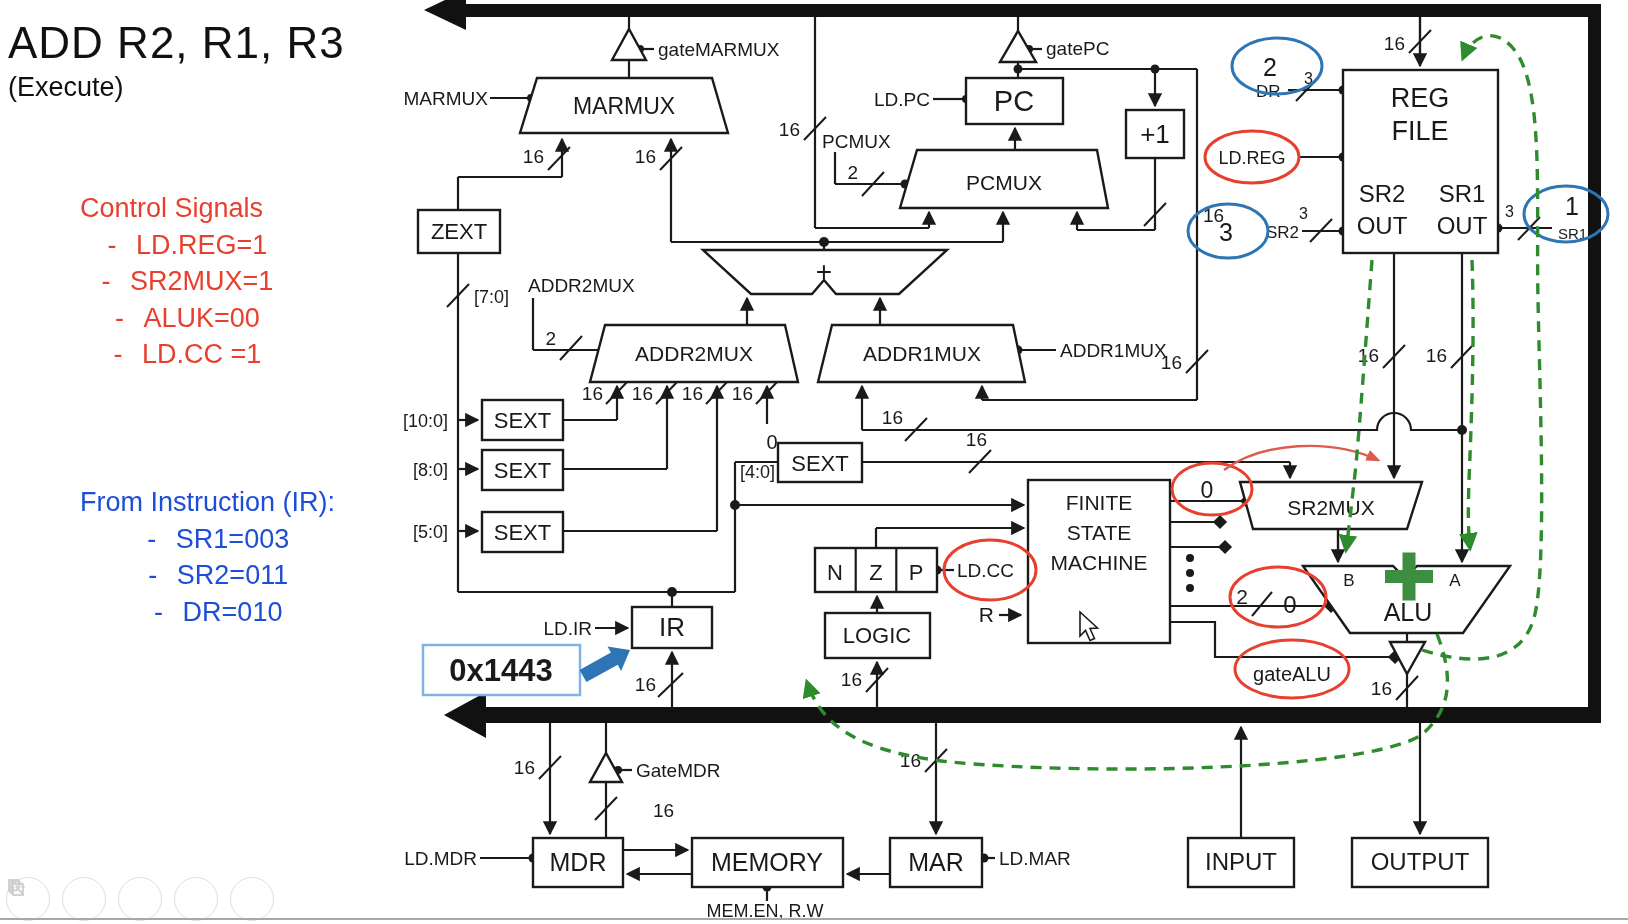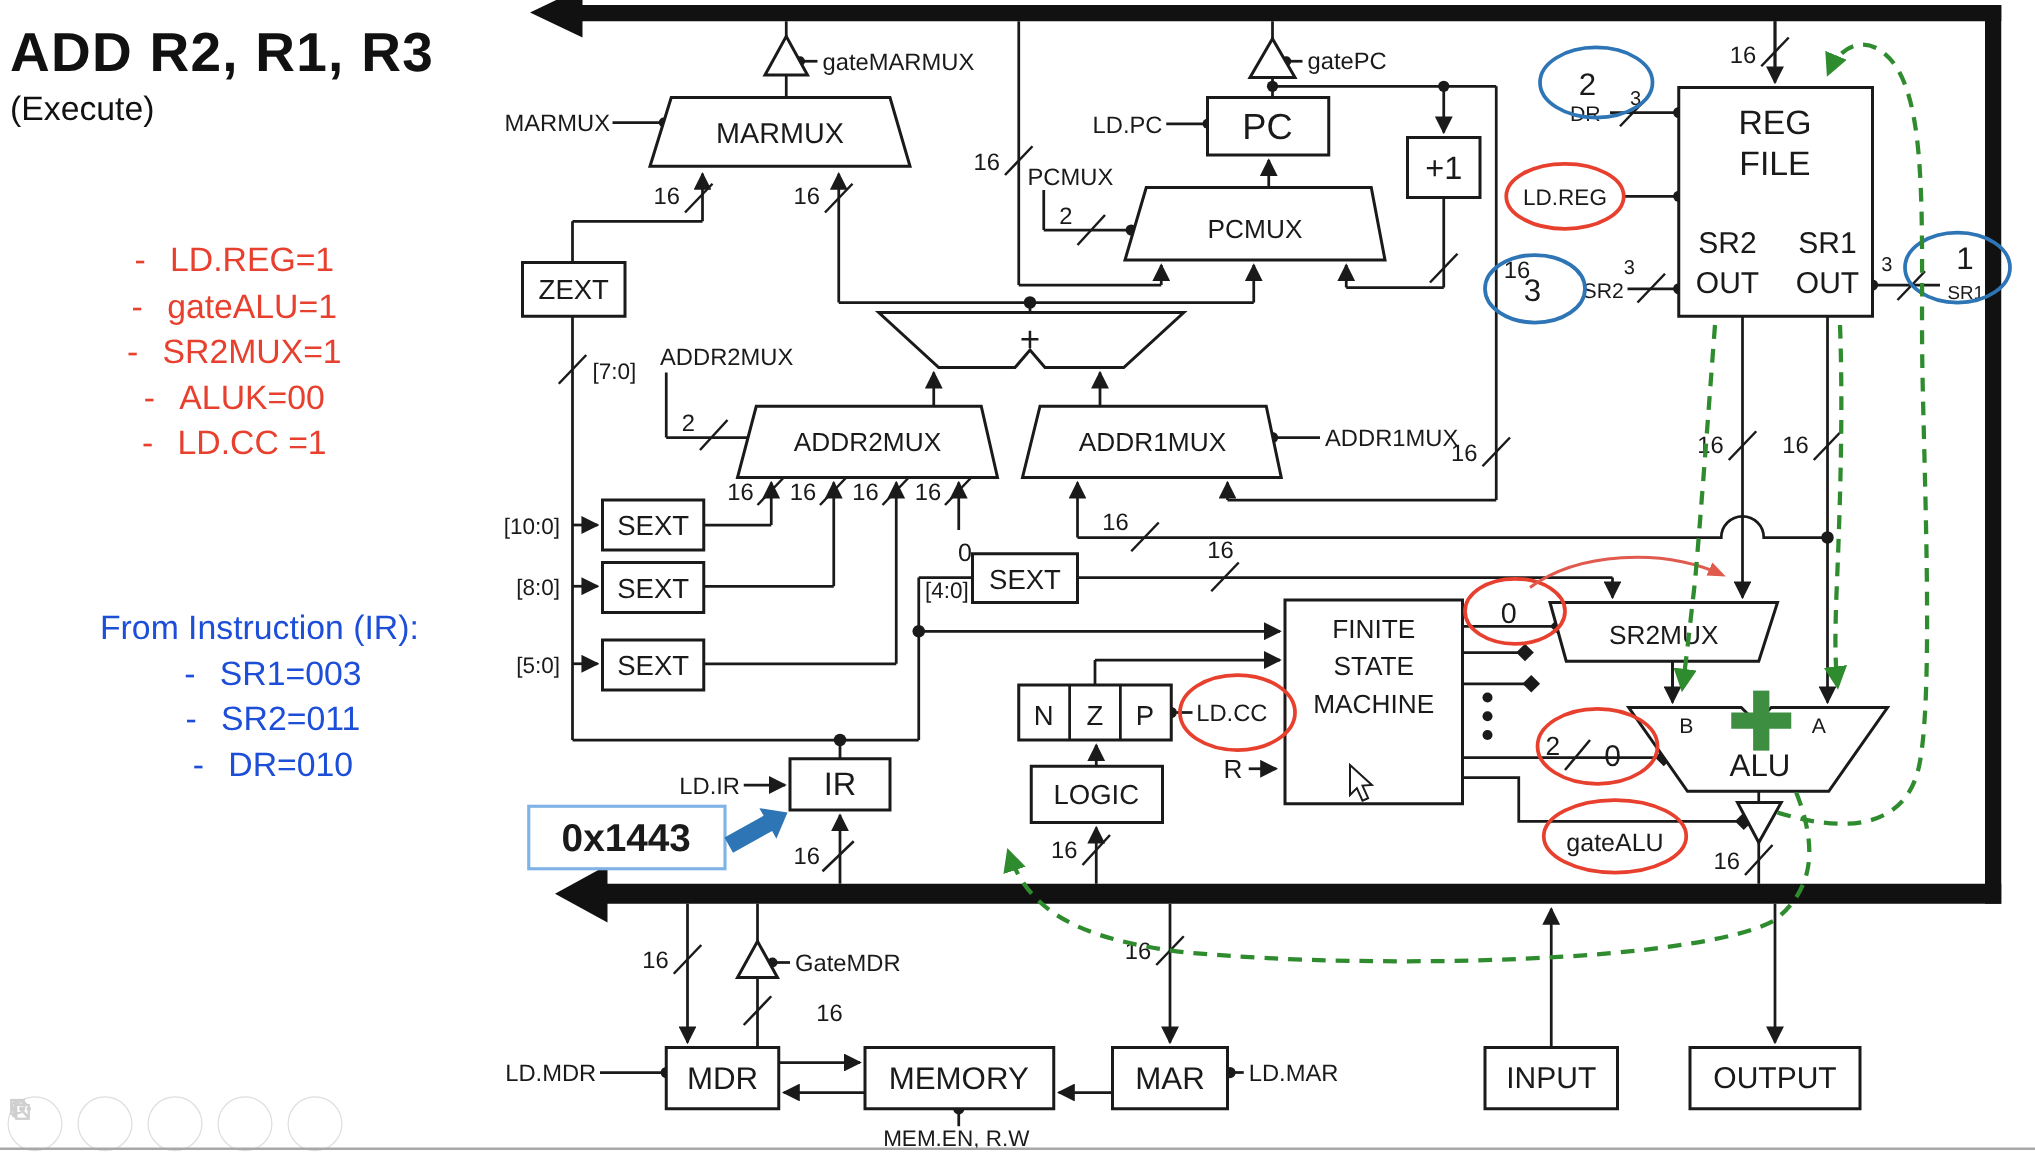--- a/index.html
+++ b/index.html
@@ -1,19 +1,19 @@
 <!DOCTYPE html>
 <html><head>
 <meta charset="utf-8">
 <style>
   html,body{margin:0;padding:0;background:#fff;width:1628px;height:924px;overflow:hidden;
     font-family:"Liberation Sans",sans-serif;color:#111;}
   #stage{position:absolute;left:0;top:0;width:1628px;height:924px;}
   .abs{position:absolute;}
-  #title{left:8px;top:18px;font-size:44px;font-weight:bold;letter-spacing:1px;}
+  #title{left:8px;top:18px;font-size:44px;font-weight:normal;letter-spacing:1px;}
   #subtitle{left:8px;top:72px;font-size:27px;font-weight:normal;}
   .txtblock{font-size:27px;line-height:36.5px;}
   #ctrlsig{left:80px;top:190px;color:#e8402e;}
   #fromir{left:80px;top:484px;color:#1d4ed8;}
   .bullet{display:block;text-align:center;}
   .bullet::before{content:"-";display:inline-block;width:48px;padding-left:2px;}
   svg{position:absolute;left:0;top:0;}
   svg text{font-family:"Liberation Sans",sans-serif;fill:#1a1a1a;}
   .wire{stroke:#1a1a1a;stroke-width:2.2;fill:none;}
   .thin{stroke:#1a1a1a;stroke-width:2;fill:none;}
@@ -29,22 +29,22 @@
 </style>
 </head>
 <body>
 
 <div id="stage">
 
   <div class="abs" id="title">ADD R2, R1, R3</div>
   <div class="abs" id="subtitle">(Execute)</div>
 
   <div class="abs txtblock" id="ctrlsig">
+    <div>Control Signals</div>
     <span class="bullet">LD.REG=1</span>
-    <span class="bullet">gateALU=1</span>
     <span class="bullet">SR2MUX=1</span>
     <span class="bullet">ALUK=00</span>
     <span class="bullet">LD.CC =1</span>
   </div>
 
   <div class="abs txtblock" id="fromir">
     <div>From Instruction (IR):</div>
     <span class="bullet">SR1=003</span>
     <span class="bullet">SR2=011</span>
     <span class="bullet">DR=010</span>

